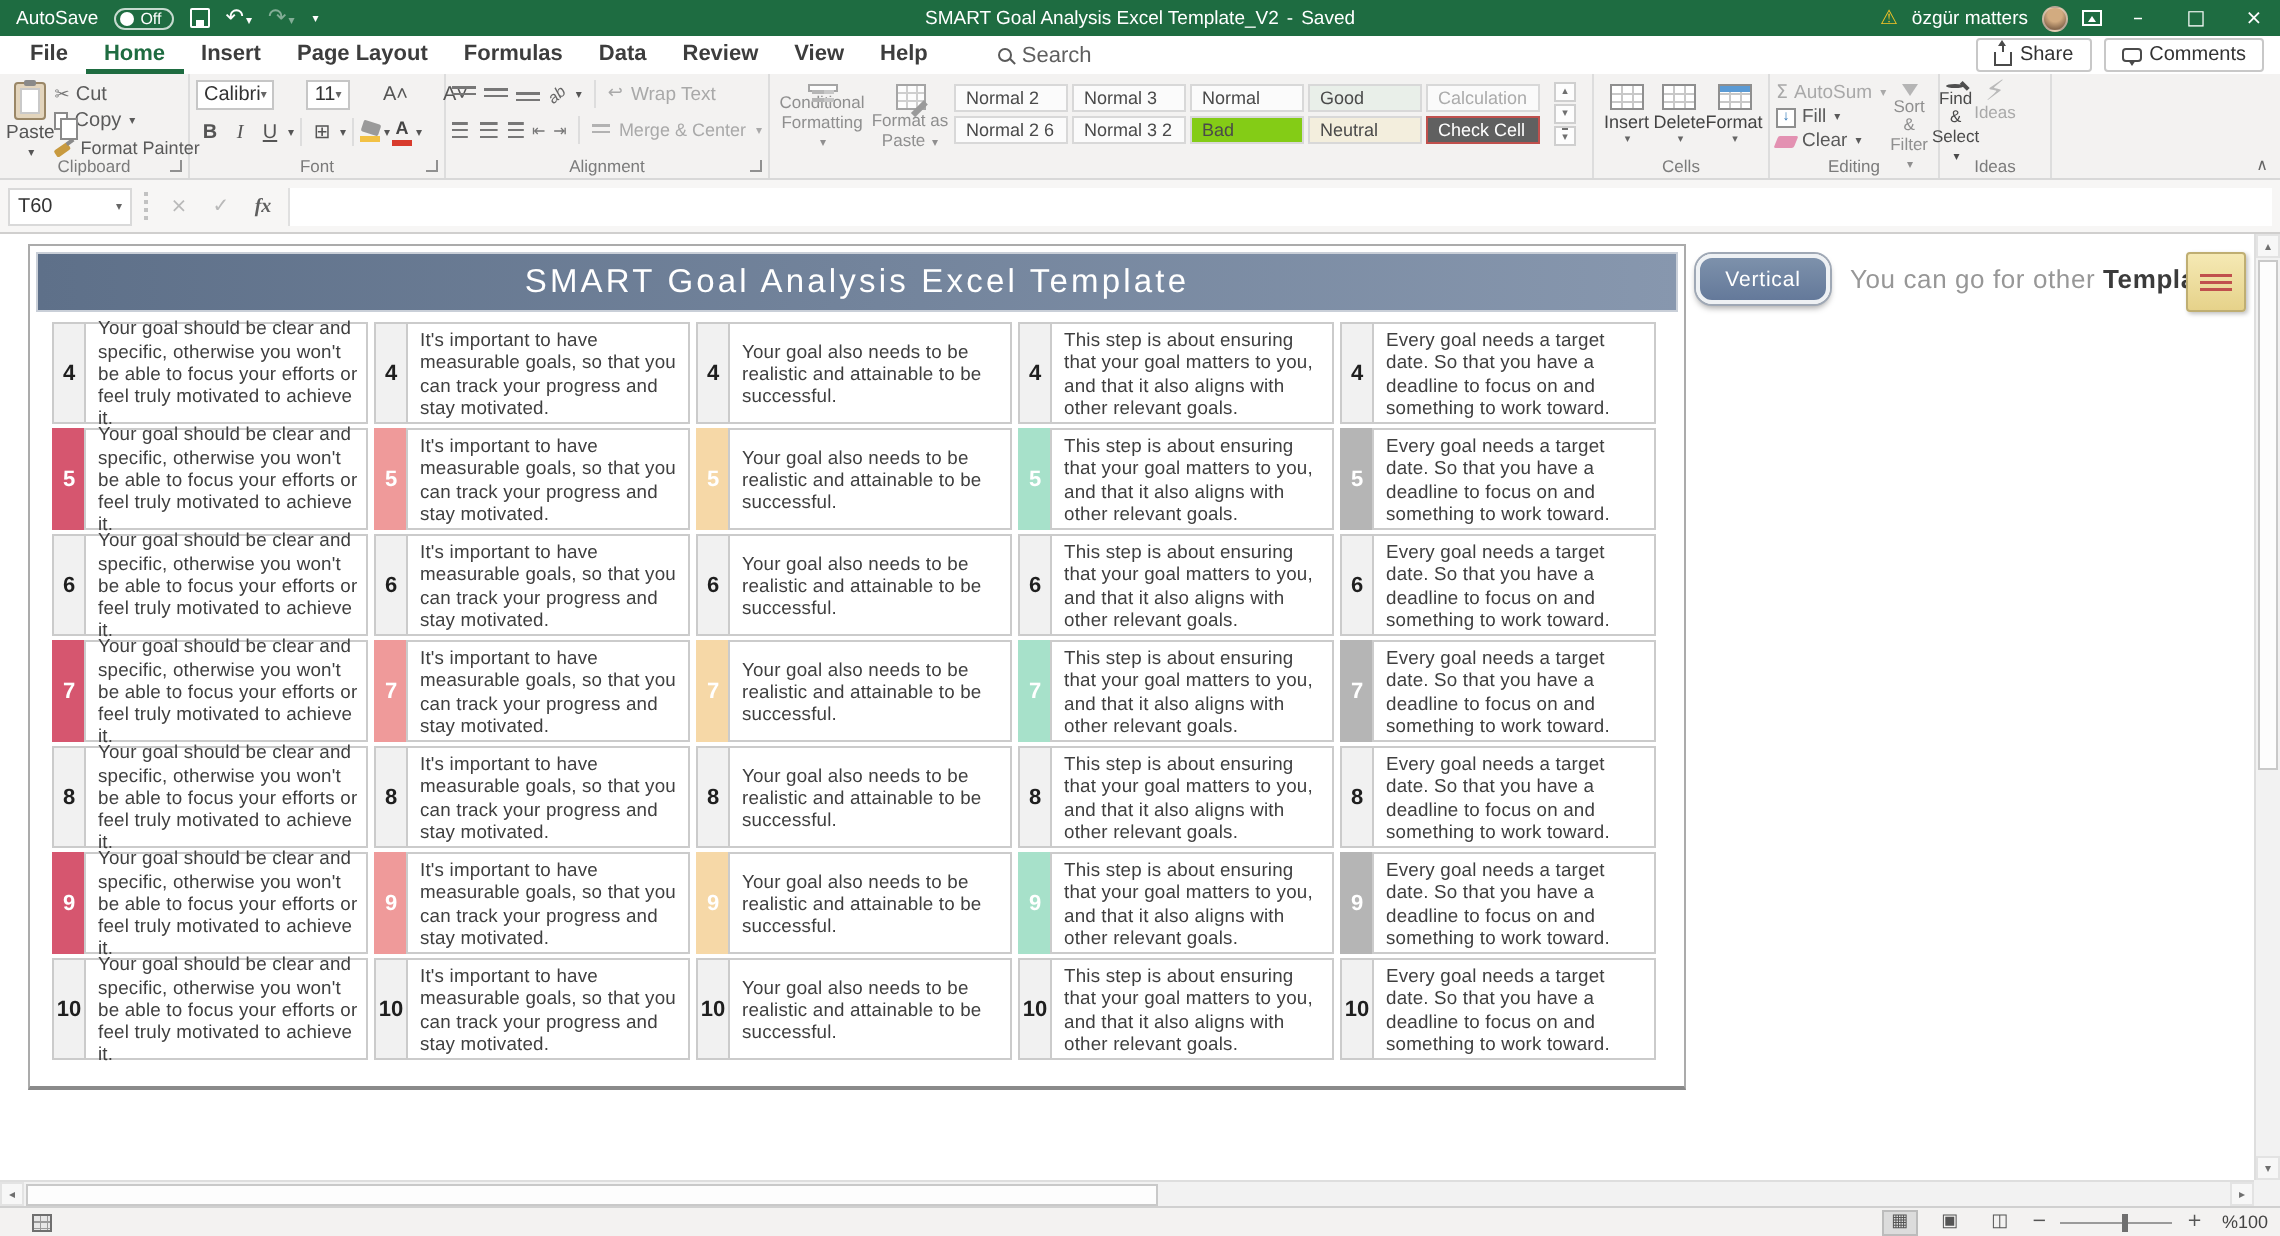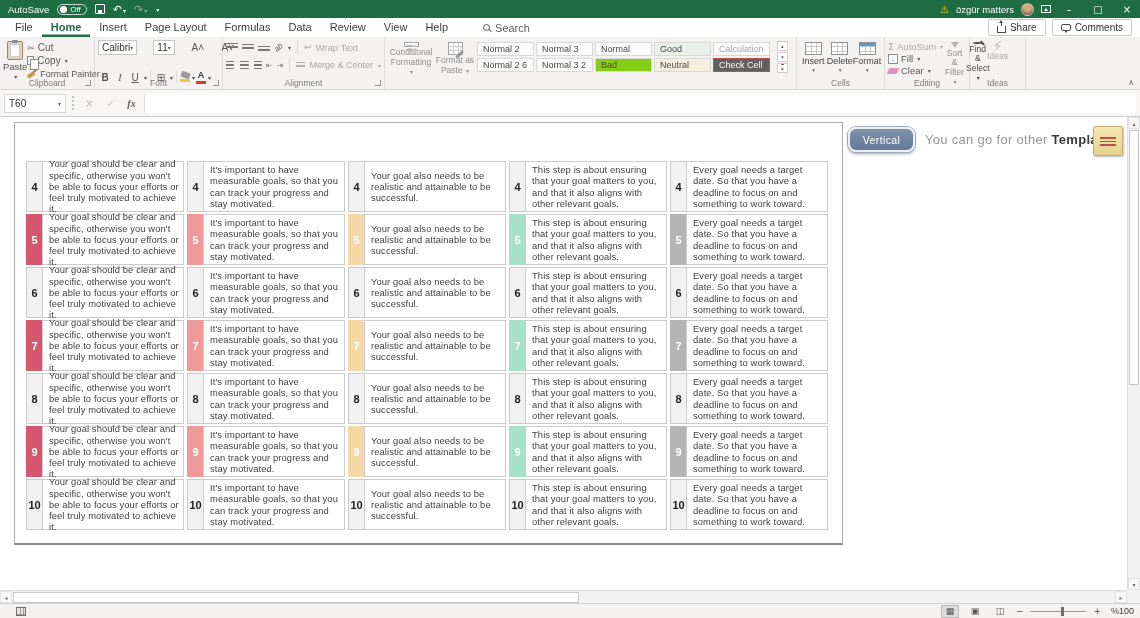--- a/index.html
+++ b/index.html
@@ -20,21 +20,21 @@
   .tb-title { position:absolute; left:50%; transform:translateX(-50%); top:0; height:18px; display:flex; align-items:center; gap:4px; font-size:9.5px; white-space:nowrap; }
   .tb-right { position:absolute; right:0; top:0; height:18px; display:flex; align-items:center; gap:7px; padding-right:2px; }
   .warn { color:#f5c327; font-size:10px; }
   .avatar { width:13px; height:13px; border-radius:50%; background:radial-gradient(circle at 50% 30%, #d2ab80 0 38%, #8a6b4f 75%); border:1px solid rgba(255,255,255,.4); }
   .rdo { width:10px; height:8px; border:1px solid #fff; position:relative; }
   .rdo::after { content:""; position:absolute; left:1.5px; top:2px; border-left:2.5px solid transparent; border-right:2.5px solid transparent; border-bottom:3px solid #fff; }
   .winbtn { width:22px; height:18px; display:flex; align-items:center; justify-content:center; font-size:10px; }
 
   
   .tabrow { position:absolute; left:0; top:18px; width:1140px; height:19px; background:#fff; display:flex; align-items:center; font-size:11px; color:#3d3d3d; padding-left:6px; }
-  .tab { padding:2px 9px 3px; height:19px; display:flex; align-items:center; cursor:default; }
+  .tab { padding:2px 9px 3px; height:19px; display:flex; align-items:center; cursor:default;font-weight:bold; }
   .tab.active { color:#1e6c41; font-weight:bold; box-shadow:inset 0 -2.5px 0 #1e6c41; }
   .searchbox { display:flex; align-items:center; gap:5px; margin-left:26px; color:#5f5f5f; }
   .mag { display:inline-block; width:7px; height:7px; border:1.4px solid #5a5a5a; border-radius:50%; position:relative; }
   .mag::after { content:""; position:absolute; width:4px; height:1.4px; background:#5a5a5a; transform:rotate(45deg); right:-3px; bottom:-1px; }
   .tab-right { margin-left:auto; display:flex; align-items:center; gap:6px; padding-right:8px; }
   .pillbtn { display:flex; align-items:center; gap:4px; border:1px solid #c8c8c8; background:#fff; border-radius:2px; font-size:10px; color:#333; padding:1px 8px; height:17px; }
   .shareic { width:9px; height:7px; border:1px solid #4a4a4a; border-top:none; position:relative; margin-top:3px; }
   .shareic::before { content:""; position:absolute; left:3px; top:-4px; width:1px; height:4px; background:#4a4a4a; }
   .shareic::after { content:""; position:absolute; left:1.5px; top:-6px; border-left:2.5px solid transparent; border-right:2.5px solid transparent; border-bottom:3px solid #4a4a4a; }
   .commentic { width:10px; height:7px; border:1px solid #4a4a4a; border-radius:2px; position:relative; }
@@ -168,20 +168,25 @@
   <div class="qat">
     <span>AutoSave</span>
     <span class="pill">
       <span class="pill-dot"></span>
       <span>Off</span>
     </span>
     <span class="floppy-tb"></span>
     <span><span class="tb-glyph glyph">↶</span><span class="dd glyph">▾</span></span>
     <span class="dim"><span class="tb-glyph glyph">↷</span><span class="dd glyph">▾</span></span>
     <span class="dd glyph">▾</span>
+  </div>
+  <div class="tb-title">
+    <span>SMART Goal Analysis Excel Template_V2</span>
+    <span>-</span>
+    <span>Saved</span>
   </div>
   <div class="tb-right">
     <span class="warn glyph">⚠</span>
     <span>özgür matters</span>
     <span class="avatar"></span>
     <span class="rdo"></span>
     <span class="winbtn glyph">–</span>
     <span class="winbtn glyph">□</span>
     <span class="winbtn glyph">×</span>
   </div>
@@ -236,21 +241,21 @@
             <span class="brush"></span>
             <span style="white-space:nowrap;font-size:9px">Format Painter</span>
           </span>
       </div>
     </div>
     <span class="lnch"></span>
     <div class="glabel">Clipboard</div>
   </div>
 
   <div class="group" style="width:128px">
-    <div class="row" style="gap:16px;margin-bottom:15px">
+    <div class="row" style="gap:16px;margin-bottom:4px">
       <span class="combo" style="width:64px">
           <span>Calibri</span>
           <span class="dd glyph">▾</span>
         </span>
       <span class="combo" style="width:26px">
           <span>11</span>
           <span class="dd glyph">▾</span>
         </span>
       <span class="fbtn">A˄</span>
       <span class="fbtn">A˅</span>
@@ -406,20 +411,21 @@
   </span>
   <span class="dotsep"></span>
   <span class="fbtn2 glyph" style="color:#b9b9b9">×</span>
   <span class="fbtn2 glyph" style="color:#b9b9b9">✓</span>
   <span class="fbtn2 fx">fx</span>
   <span class="finput"></span>
 </div>
 
 <div class="sheet">
   <div class="tframe">
+    <div class="banner">SMART Goal Analysis Excel Template</div>
     <div class="goal-table">
         <div class="goal-row">
           <div class="goal-group">
             <div class="num-cell">4</div>
             <div class="text-cell">Your goal should be clear and specific, otherwise you won't be able to focus your efforts or feel truly motivated to achieve it.</div>
           </div>
           <div class="goal-group">
             <div class="num-cell">4</div>
             <div class="text-cell">It's important to have measurable goals, so that you can track your progress and stay motivated.</div>
           </div>

